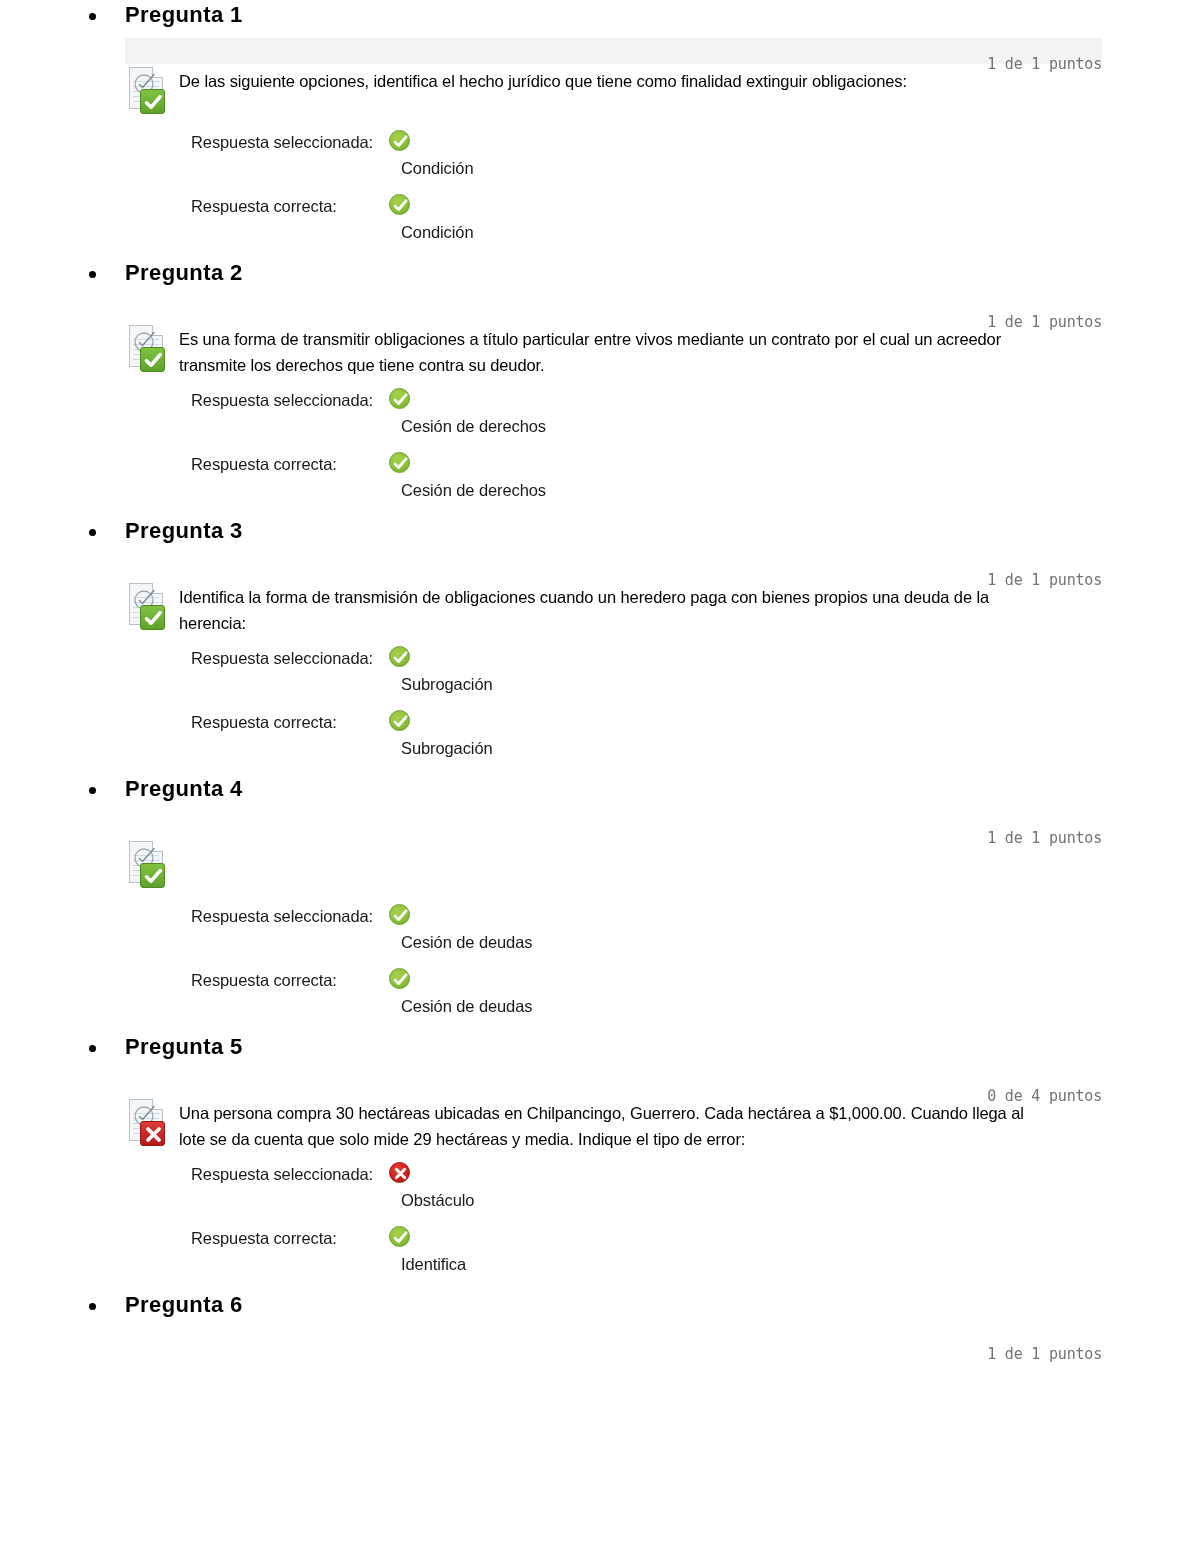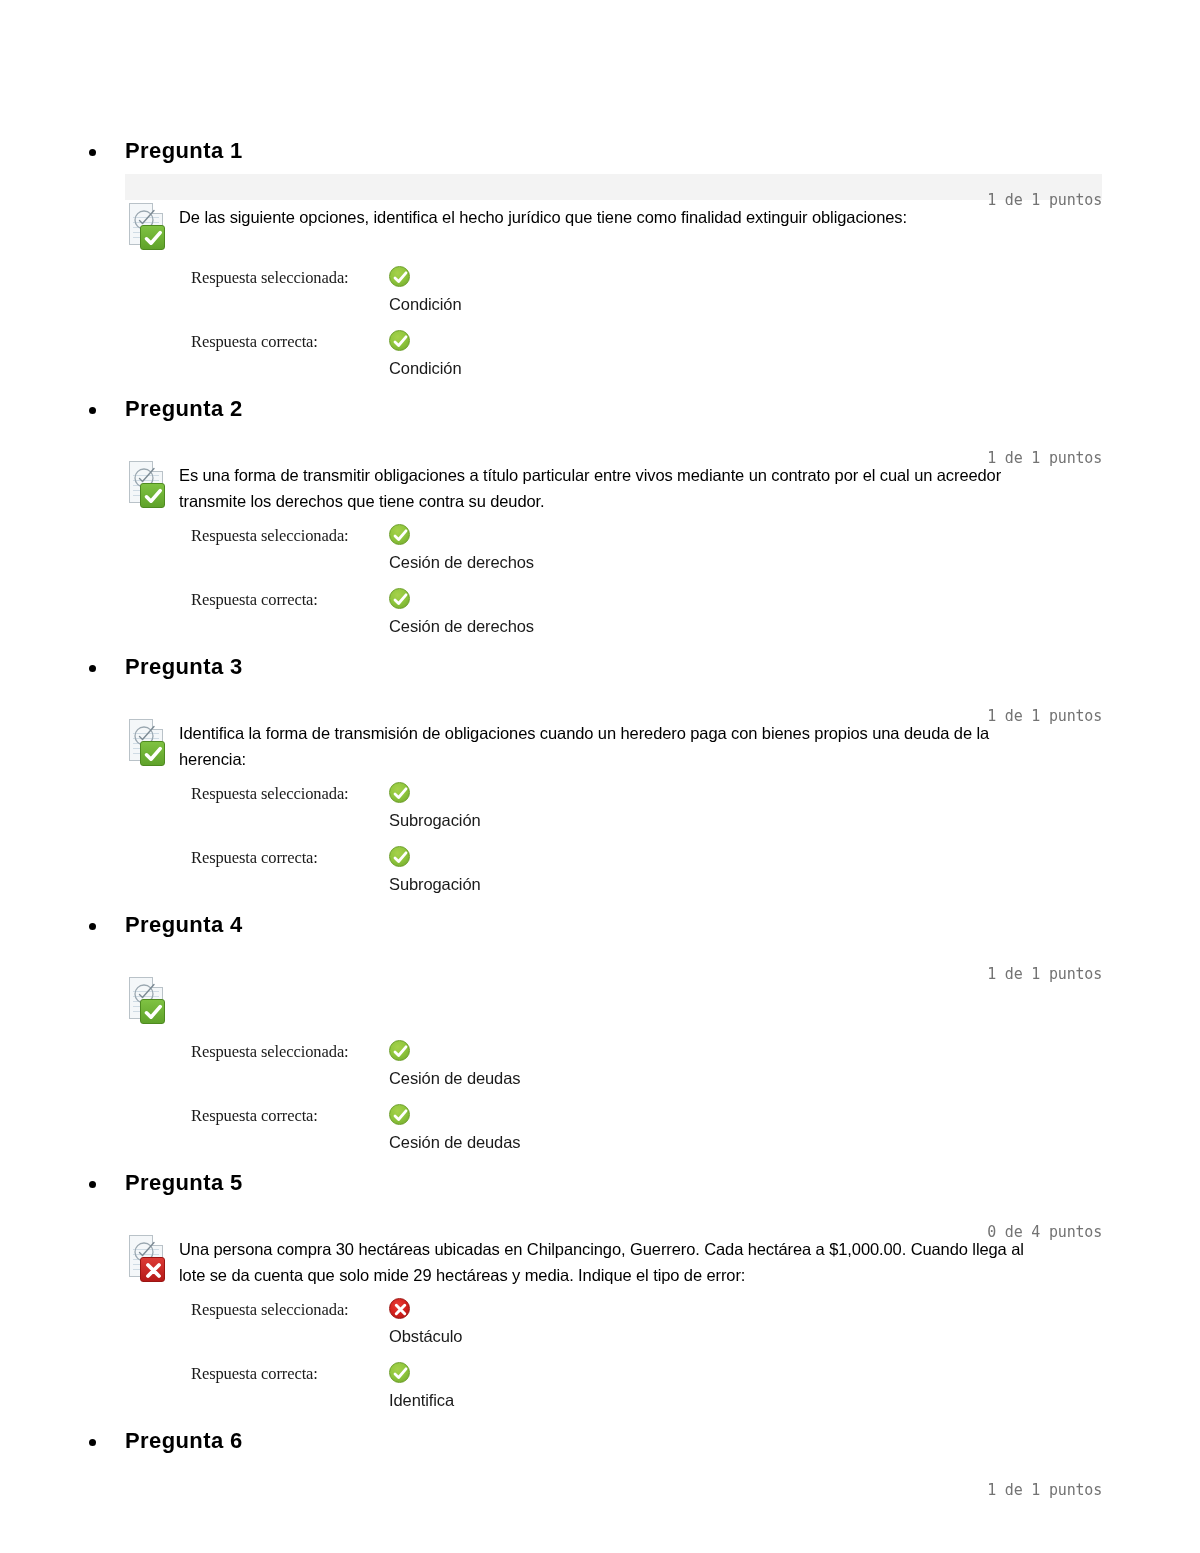--- a/index.html
+++ b/index.html
@@ -185,21 +185,20 @@
   }
   .answer-label {
     position: absolute;
     left: 0;
     top: 0;
     width: 185px;
     font-size: 16.5px;
     line-height: 24px;
     color: #1a1a1a;
     letter-spacing: -0.1px;
-    font-family: Liberation Serif, serif;
   }
   .answer-value-wrap {
     position: relative;
     margin-left: 198px;
     min-height: 56px;
   }
   .mini-badge {
     position: absolute;
     left: 0;
     top: 0;
@@ -214,34 +213,34 @@
   }
   .mini-badge.incorrect {
     background: radial-gradient(circle at 40% 32%, #e8403a 0%, #d4211d 48%, #a81512 100%);
     border: 1px solid #9c1310;
     box-sizing: border-box;
   }
   .mini-badge svg { display:block; }
 
   .answer-text {
     position: absolute;
-    left: 0;
+    left: 12px;
     top: 26px;
     font-size: 16.5px;
     line-height: 24px;
     color: #1a1a1a;
     white-space: nowrap;
     letter-spacing: -0.1px;
   }
 </style>
 </head>
 <body>
 
 <div class="page">
-  <div class="content" id="questions-root" style="padding-top: 136px;">
+  <div class="content" id="questions-root" style="">
       <div class="question-block">
         <div class="q-heading-row">
           <span class="q-bullet"></span>
           <div class="q-title">Pregunta 1</div>
         </div>
         <div class="q-points-band shaded">
           <div class="q-points">1 de 1 puntos</div>
         </div>
         <div class="q-body">
           <div class="doc-icon">

